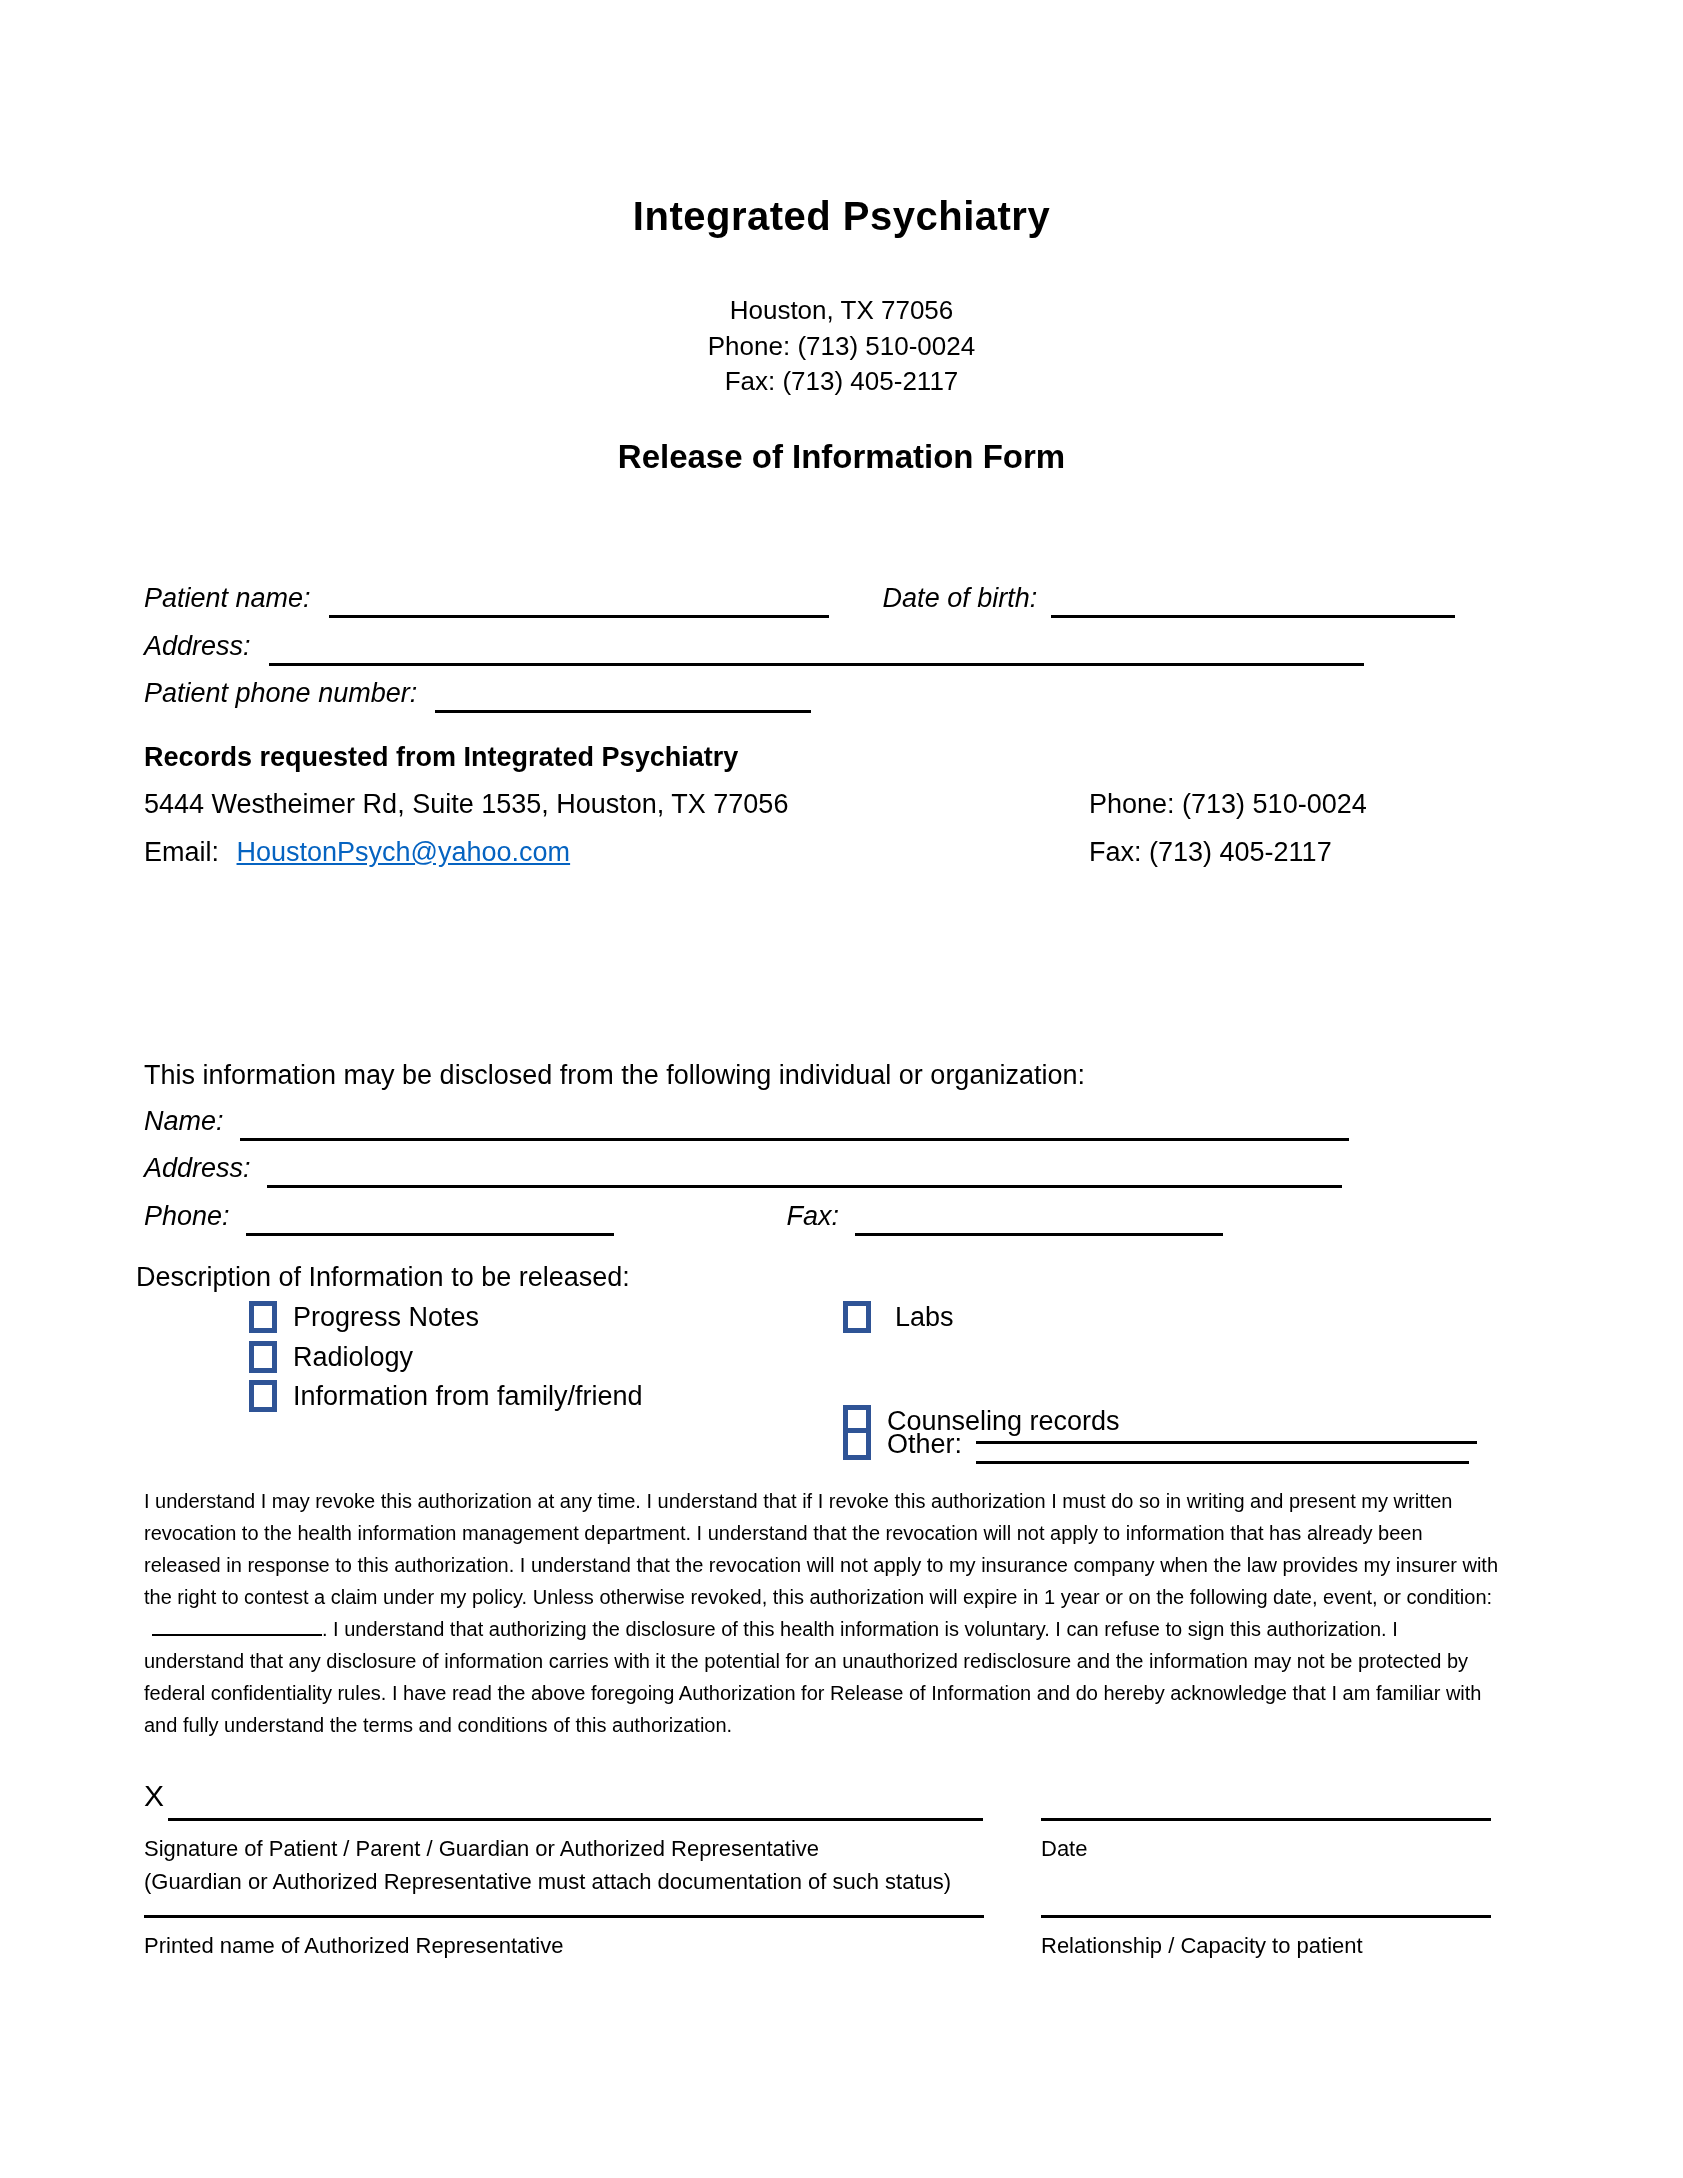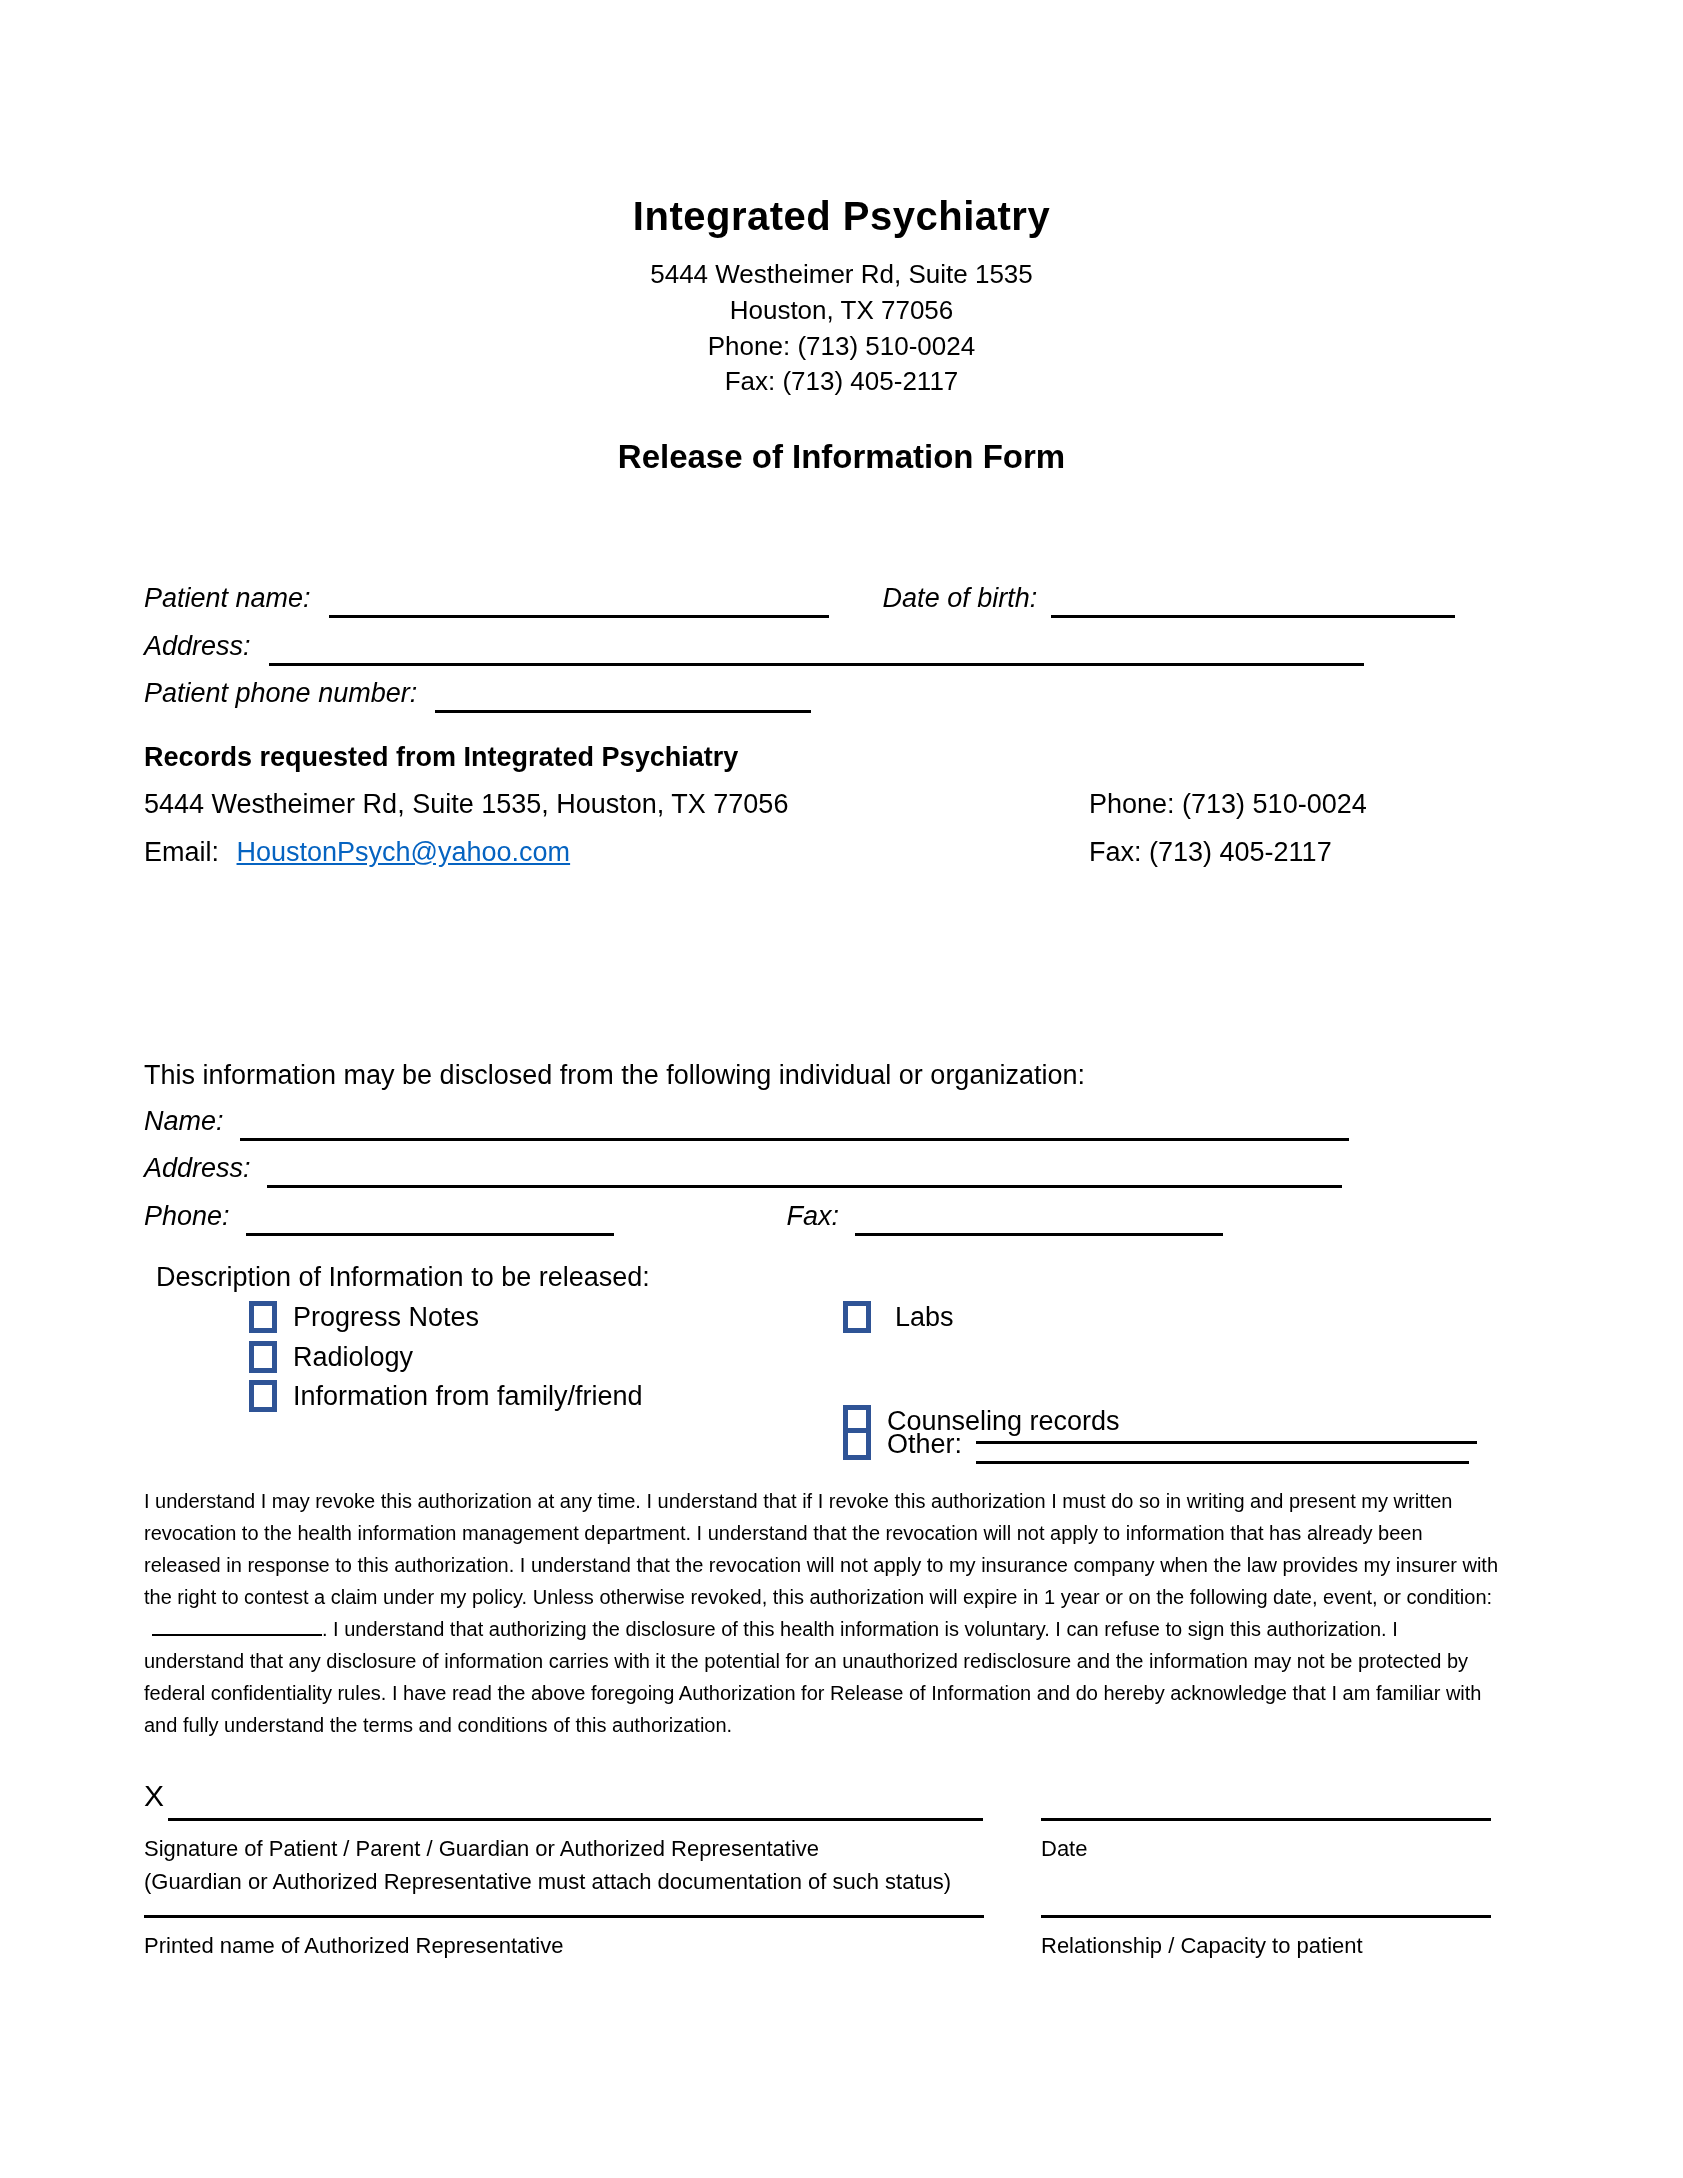--- a/index.html
+++ b/index.html
@@ -81,21 +81,20 @@
     cursor: pointer;
   }
   .x-mark { font-size: 30px; line-height: 40px; }
 </style>
 </head>
 <body>
 
 <div class="page">
 
   <div class="abs center clinic-name">Integrated Psychiatry</div>
-  <div class="abs center hline1">5444 Westheimer Rd, Suite 1535</div>
   <div class="abs center hline2">Houston, TX 77056</div>
   <div class="abs center hline3">Phone: (713) 510-0024</div>
   <div class="abs center hline4">Fax: (713) 405-2117</div>
   <div class="abs center form-title">Release of Information Form</div>
 
 
   <div class="frow" style="left:144px; top:578px;">
     <span class="lbl">Patient name:</span>
     <span class="blank" style="width:500px; margin-left:18px;"></span>
     <span class="lbl" style="margin-left:54px;">Date of birth:</span>
@@ -136,21 +135,21 @@
     <span class="blank" style="width:1075px; margin-left:16px;"></span>
   </div>
 
   <div class="frow" style="left:144px; top:1196px;justify-content:flex-end;">
     <span class="lbl">Phone:</span>
     <span class="blank" style="width:368px; margin-left:16px;"></span>
     <span class="lbl" style="margin-left:173px;">Fax:</span>
     <span class="blank" style="width:368px; margin-left:16px;"></span>
   </div>
 
-  <div class="abs t27" style="left:156px; top:1257px;">Description of Information to be released:</div>
+  <div class="abs t27" style="left:136px; top:1257px;">Description of Information to be released:</div>
 
   <div class="chk-row" style="left:249px; top:1297px;">
     <span class="checkbox"></span>
     <span class="chk-lbl">Progress Notes</span>
   </div>
   <div class="chk-row" style="left:249px; top:1337px;">
     <span class="checkbox"></span>
     <span class="chk-lbl">Radiology</span>
   </div>
   <div class="chk-row" style="left:249px; top:1376px;">

